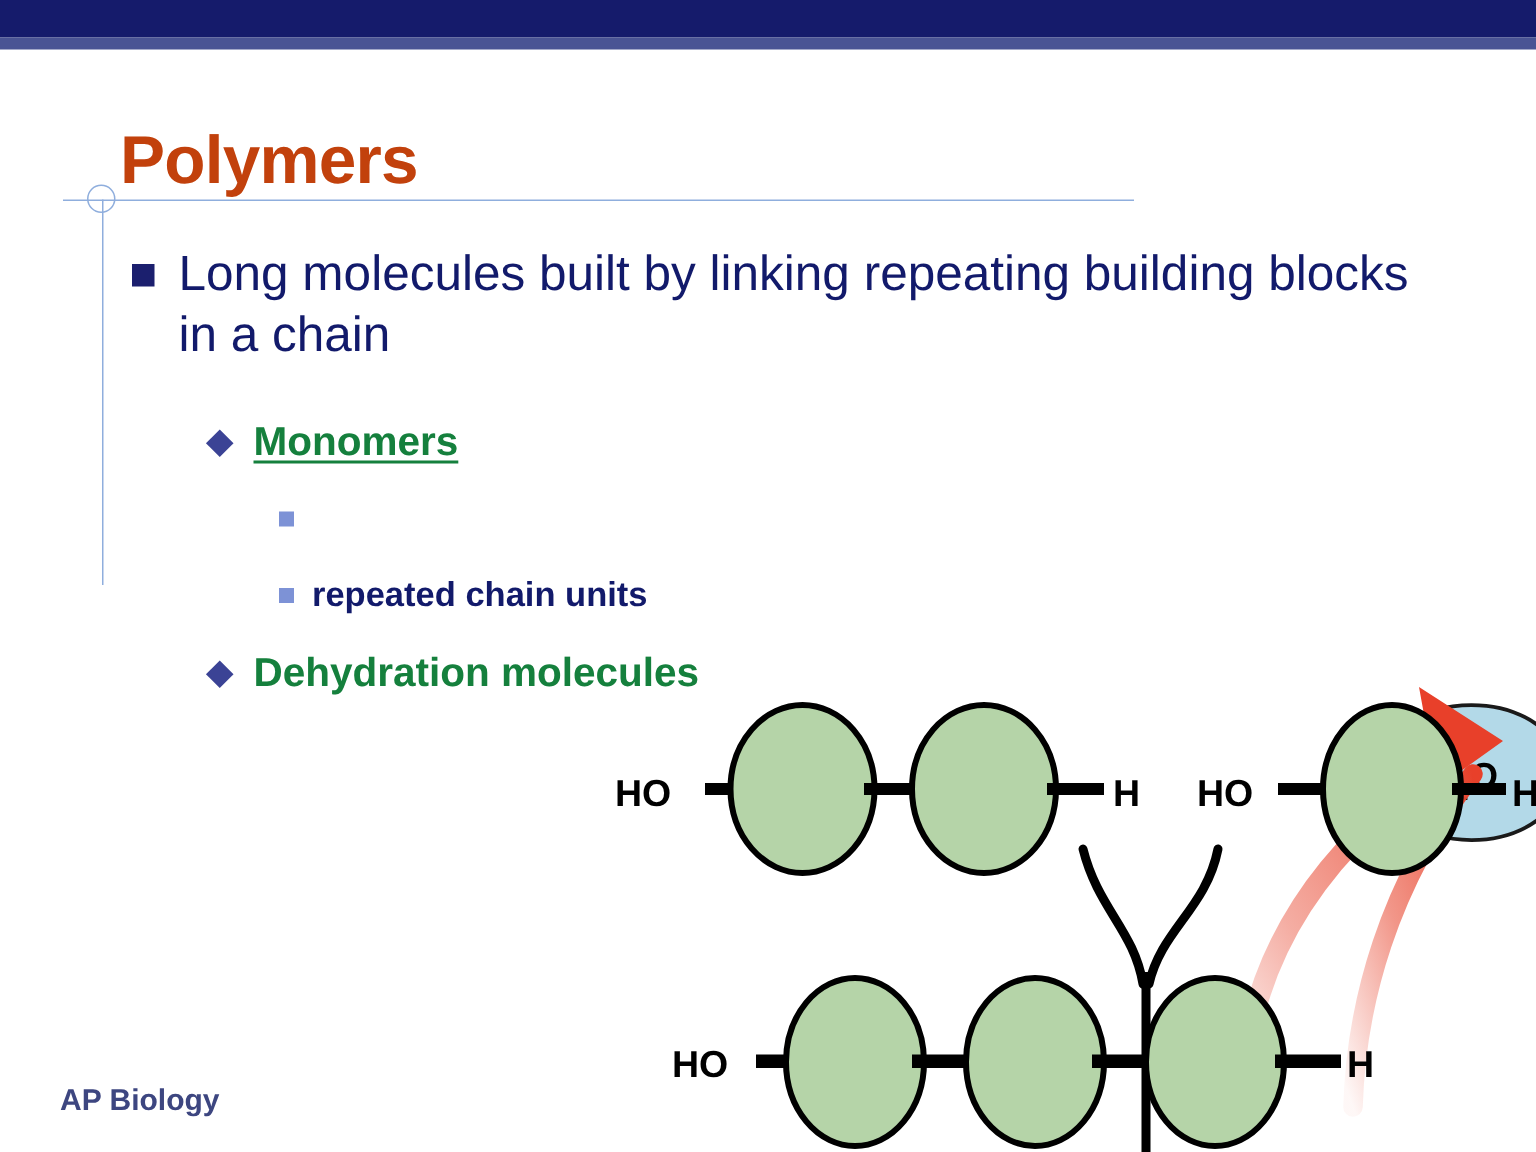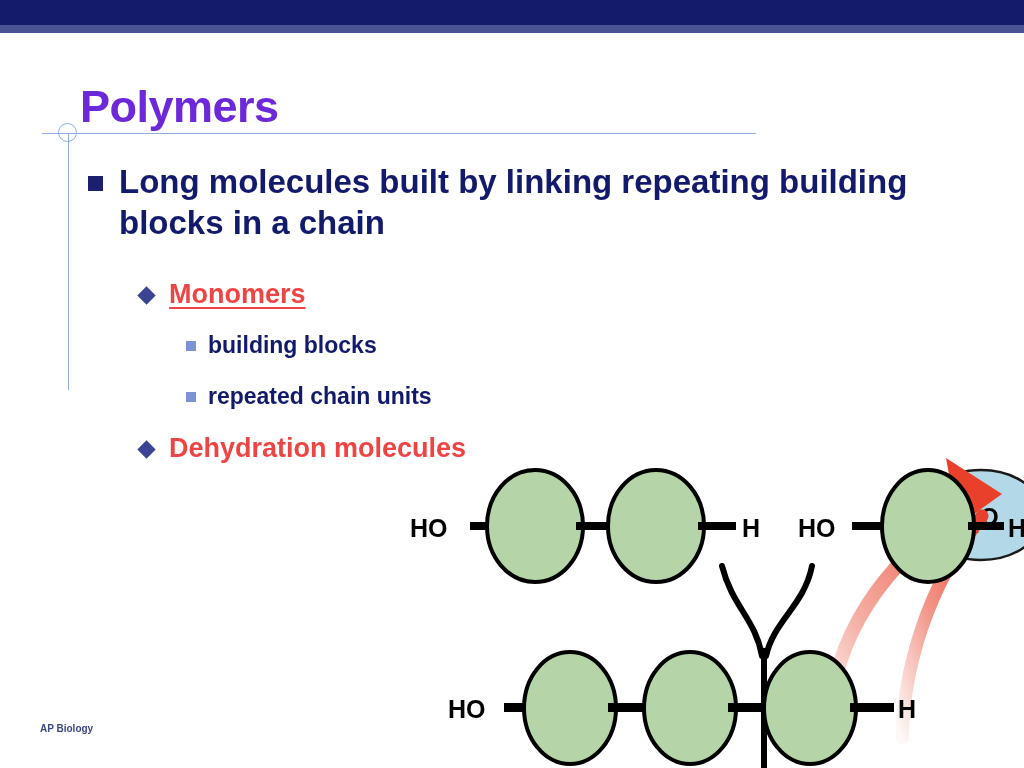--- a/index.html
+++ b/index.html
@@ -28,21 +28,21 @@
     width: 1024px; height: 8px;
     background: #4a5494;
   }
 
   
   #slide-title {
     position: absolute;
     left: 80px; top: 84px;
     font-size: 45px;
     font-weight: bold;
-    color: #6d28d9;
+    color: #c2410c;
     letter-spacing: -0.5px;
     line-height: 1;
     white-space: nowrap;
   }
   #title-rule-h {
     position: absolute;
     left: 42px; top: 133px;
     width: 714px; height: 1px;
     background: #8faedd;
   }
@@ -72,21 +72,21 @@
   }
   .lvl1 .marker {
     width: 15px; height: 15px;
     background: #1b1f6e;
     margin-top: 14px;
     margin-right: 16px;
     flex: none;
   }
   .lvl1 .text {
     font-size: 33px;
-    font-weight: bold;
+    font-weight: normal;
     color: #121a6b;
     line-height: 1.24;
     max-width: 840px;
   }
 
   .lvl2 {
     position: absolute;
     left: 140px;
     display: flex;
     align-items: flex-start;
@@ -99,21 +99,21 @@
     margin-right: 16px;
     flex: none;
   }
   .lvl2 .text {
     font-size: 27px;
     font-weight: bold;
     line-height: 1.2;
     white-space: nowrap;
   }
   .lvl2 .text.accent {
-    color: #ef4444;
+    color: #15803d;
   }
   .lvl2 .text.accent.underline {
     text-decoration: underline;
     text-underline-offset: 4px;
   }
 
   .lvl3 {
     position: absolute;
     left: 186px;
     display: flex;
@@ -131,21 +131,21 @@
     font-weight: bold;
     color: #121a6b;
     line-height: 1.2;
     white-space: nowrap;
   }
 
   
   #footer {
     position: absolute;
     left: 40px; top: 723px;
-    font-size: 10px;
+    font-size: 20px;
     font-weight: bold;
     color: #3d4680;
   }
 
   
   #diagram {
     position: absolute;
     left: 380px; top: 370px;
     width: 644px; height: 398px;
   }
@@ -186,21 +186,20 @@
   <div class="text">Long molecules built by linking repeating building blocks in a chain</div>
 </div>
 
 <div class="lvl2" style="top:278px">
   <div class="marker"></div>
   <div class="text accent underline">Monomers</div>
 </div>
 
 <div class="lvl3" style="top:332px">
   <div class="marker"></div>
-  <div class="text">building blocks</div>
 </div>
 
 <div class="lvl3" style="top:383px">
   <div class="marker"></div>
   <div class="text">repeated chain units</div>
 </div>
 
 <div class="lvl2" style="top:432px">
   <div class="marker"></div>
   <div class="text accent">Dehydration molecules</div>

